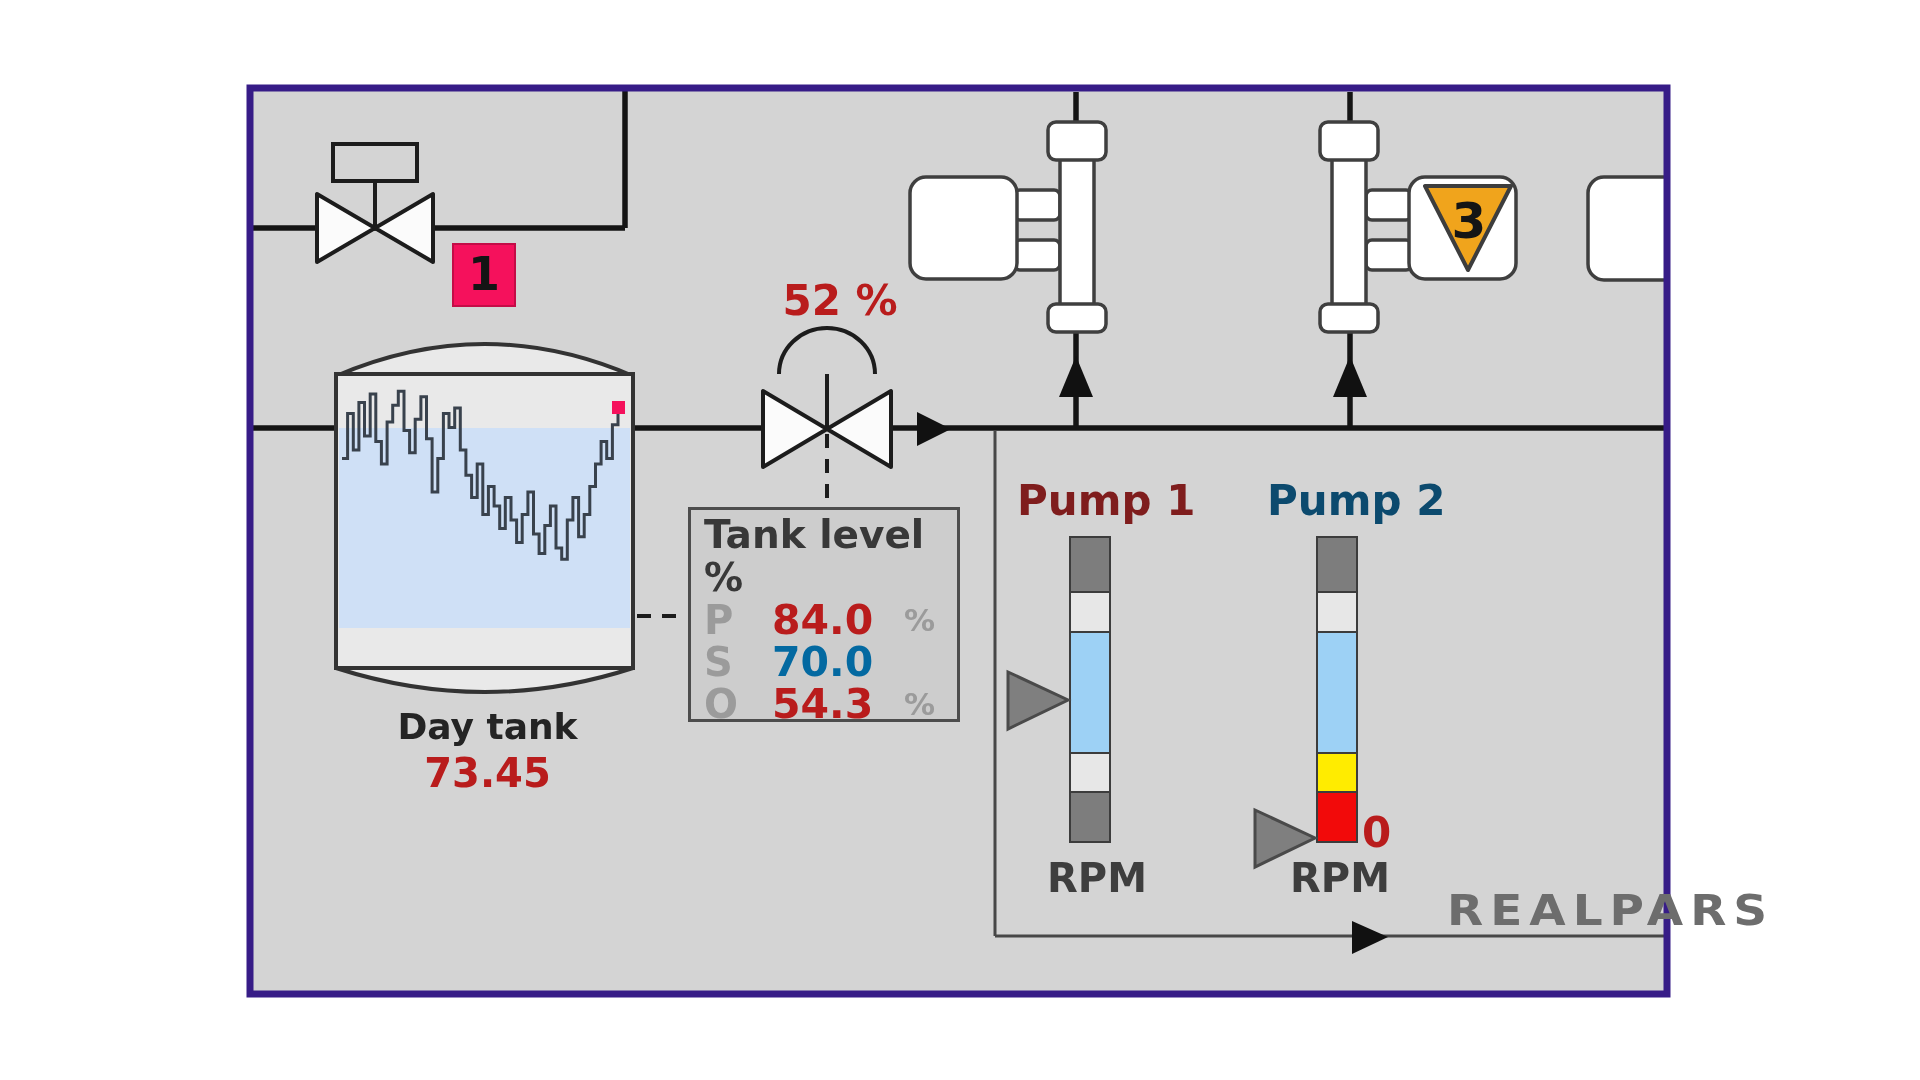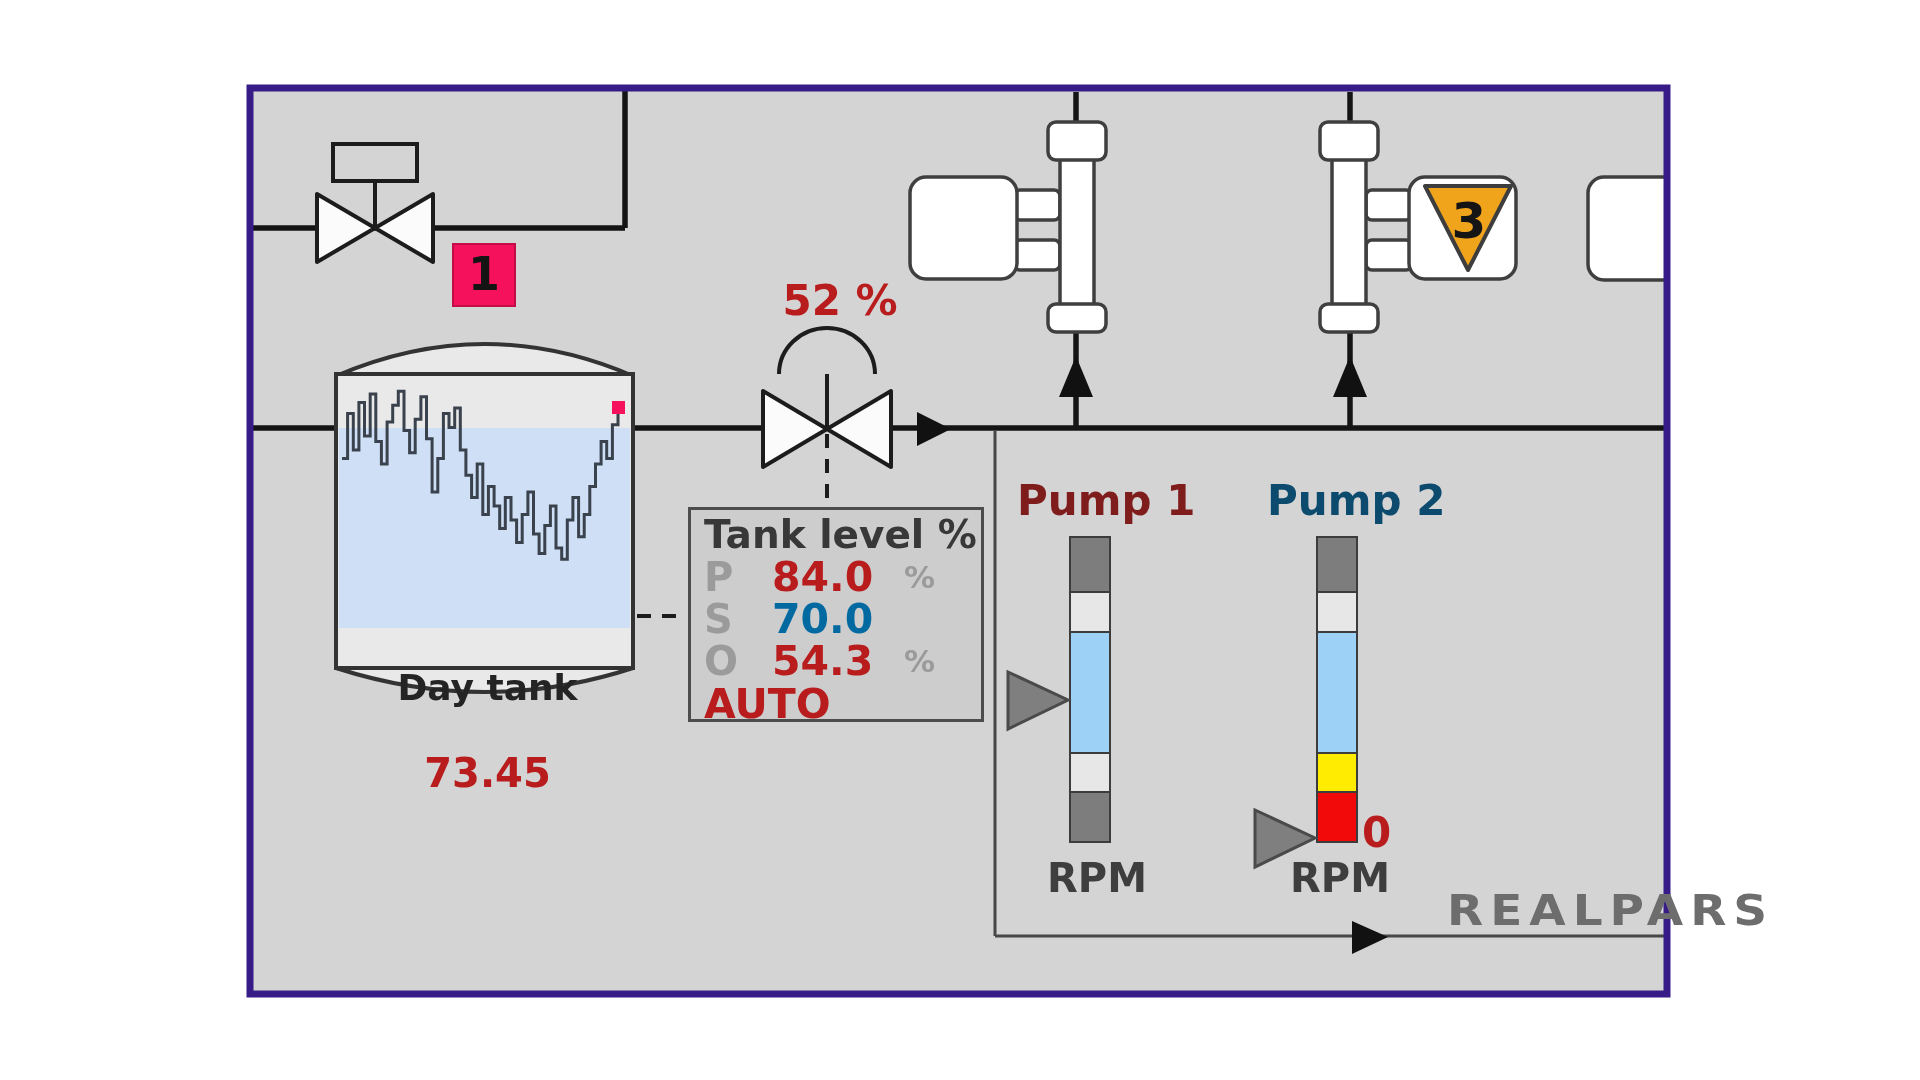--- a/index.html
+++ b/index.html
@@ -8,24 +8,24 @@
   svg.layer{position:absolute;left:0;top:0;z-index:1;}
   .txt{position:absolute;z-index:2;white-space:nowrap;}
   .center{text-align:center;}
   .c-blue{color:#b91c1c;}
   .c-green{color:#0369a1;}
 
   .badge1{left:452px;top:243px;width:64px;height:64px;background:#f5115c;
           border:2px solid #c40c47;box-sizing:border-box;
           font-size:46px;font-weight:700;color:#141414;line-height:58px;}
   .valveOpening{left:770px;top:276px;width:140px;font-size:42px;font-weight:700;}
-  .dayTankName{left:380px;top:667px;width:215px;font-size:36px;font-weight:700;color:#242424;}
+  .dayTankName{left:380px;top:706px;width:215px;font-size:36px;font-weight:700;color:#242424;}
   .dayTankValue{left:380px;top:750px;width:215px;font-size:40px;font-weight:700;}
 
-  .tlbox{left:688px;top:507px;width:296px;height:215px;background:#cdcdcd;
+  .tlbox{left:688px;top:507px;width:272px;height:215px;background:#cdcdcd;
          border:3px solid #4d4d4d;box-sizing:border-box;padding:3px 0 0 13px;z-index:2;position:absolute;}
   .tl-title{font-size:39px;font-weight:700;color:#383838;line-height:43px;}
   .tl-row{display:flex;height:42px;line-height:42px;}
   .tl-label{width:46px;font-size:40px;font-weight:700;color:#9b9b9b;}
   .tl-value{width:132px;font-size:41px;font-weight:700;text-align:left;padding-left:22px;}
   .tl-unit{font-size:31px;font-weight:700;color:#9b9b9b;}
   .tl-mode{font-size:41px;font-weight:700;line-height:45px;}
 
   .pumpLabel1{left:1017px;top:476px;width:160px;font-size:42px;font-weight:700;color:#7f1d1d;}
   .pumpLabel2{left:1267px;top:476px;width:160px;font-size:42px;font-weight:700;color:#0c4a6e;}
@@ -149,21 +149,20 @@
     <div class="tl-row">
       <span class="tl-label">S</span>
       <span class="tl-value c-green">70.0</span>
       <span class="tl-unit"></span>
     </div>
     <div class="tl-row">
       <span class="tl-label">O</span>
       <span class="tl-value c-blue">54.3</span>
       <span class="tl-unit">%</span>
     </div>
-    <div class="tl-mode c-blue">AUTO</div>
   </div>
 
   <div class="txt dayTankName center">Day tank</div>
   <div class="txt dayTankValue center c-blue">73.45</div>
 
   <div class="txt pumpLabel1 center">Pump 1</div>
   <div class="txt pumpLabel2 center">Pump 2</div>
 
   <div class="txt pumpValue2 c-blue">0</div>
 

